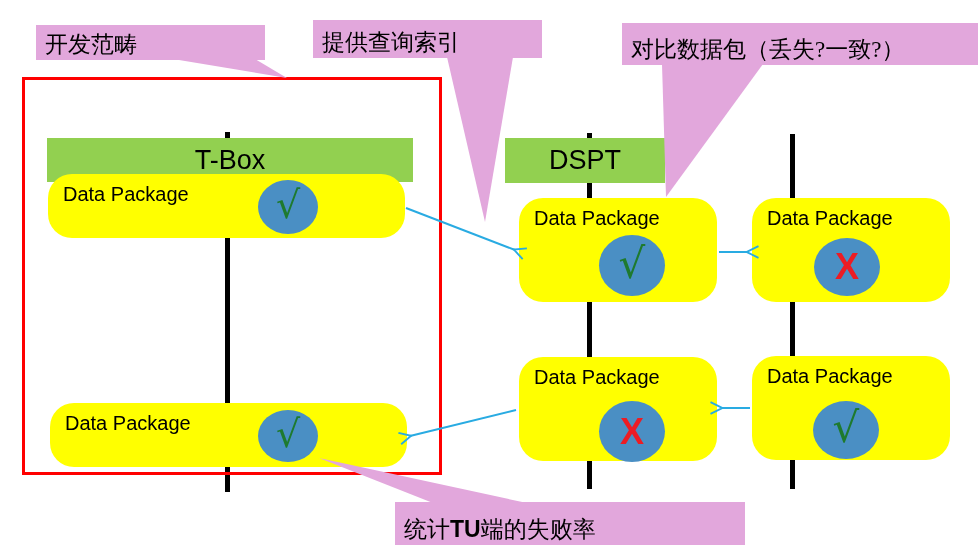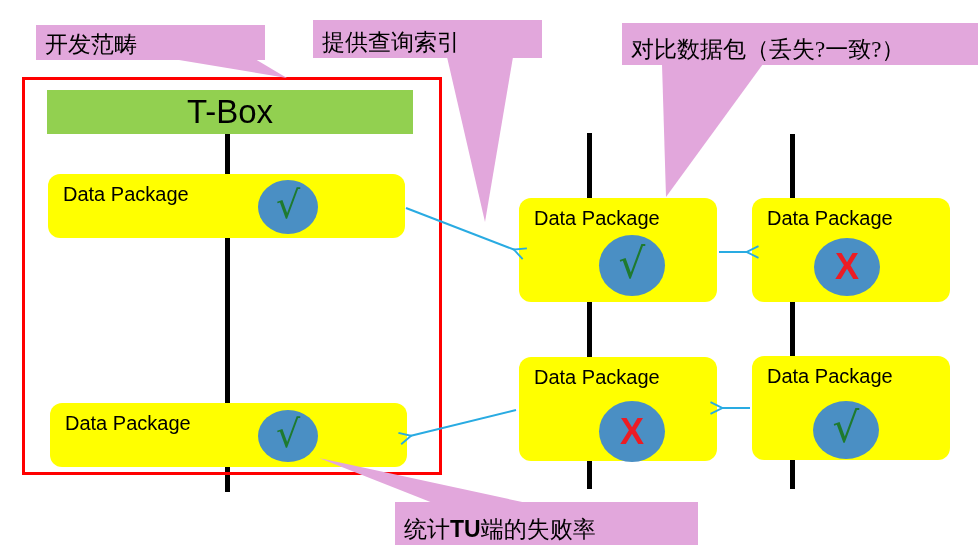--- a/index.html
+++ b/index.html
@@ -6,22 +6,22 @@
     --header-green:#92D050; --package-yellow:#FFFF00; --circle-blue:#4A8FC4;
     --check-green:#1E7A2E; --cross-red:#EC1C24; --callout-pink:#E2A7DC;
     --arrow-cyan:#29ABE2; --scope-red:#FF0000; --lifeline-black:#000000;
   }
   html,body{margin:0;padding:0;background:#fff;}
   #canvas{position:relative;width:978px;height:552px;background:#ffffff;overflow:hidden;
           font-family:"Liberation Sans",sans-serif;}
   .lifeline{position:absolute;width:5px;background:var(--lifeline-black);}
   .scope-rect{position:absolute;border:3px solid var(--scope-red);background:transparent;box-sizing:border-box;}
   .lane-header{position:absolute;background:var(--header-green);color:#000;
-               font-size:33px;text-align:center;}
-  .pkg{position:absolute;background:var(--package-yellow);border-radius:12px;}
+               font-size:27px;text-align:center;margin-top:48px;}
+  .pkg{position:absolute;background:var(--package-yellow);border-radius:24px;}
   .pkg-label{position:absolute;left:15px;top:9px;font-size:20px;color:#000;white-space:nowrap;}
   .circle{position:absolute;background:var(--circle-blue);border-radius:50%;
           display:flex;align-items:center;justify-content:center;}
   .sym-check{color:var(--check-green);font-family:"DejaVu Sans",sans-serif;font-size:42px;
              font-weight:400;line-height:1;transform:translateY(-2px);}
   .sym-x{color:var(--cross-red);font-family:"Liberation Sans",sans-serif;font-size:36px;
          font-weight:700;line-height:1;}
   .callout{position:absolute;background:var(--callout-pink);color:#000;
            font-family:"Liberation Serif",serif;font-size:23px;
            display:flex;align-items:flex-end;padding-left:9px;box-sizing:border-box;white-space:nowrap;}
@@ -37,20 +37,23 @@
 <div id="canvas">
 
   <div class="lifeline" style="left:225px;top:132px;height:360px;"></div>
   <div class="lifeline" style="left:587px;top:133px;height:356px;"></div>
   <div class="lifeline" style="left:790px;top:134px;height:355px;"></div>
 
   <div class="scope-rect" style="left:22px;top:77px;width:420px;height:398px;"></div>
 
   <div class="lane-header" style="left:47px;top:90px;width:366px;height:44px;line-height:44px;">
     <span>T-Box</span>
+  </div>
+  <div class="lane-header" style="left:505px;top:90px;width:160px;height:45px;line-height:45px;">
+    <span>DSPT</span>
   </div>
 
   <div class="pkg" style="left:48px;top:174px;width:357px;height:64px;">
     <span class="pkg-label">Data Package</span>
     <div class="circle" style="left:210px;top:6px;width:60px;height:54px;">
       <span class="sym-check" style="font-size:38px;">√</span>
     </div>
   </div>
 
   <div class="pkg" style="left:519px;top:198px;width:198px;height:104px;">
@@ -106,17 +109,17 @@
 
   <div class="callout" style="left:36px;top:25px;width:229px;height:35px;">
     <span>开发范畴</span>
   </div>
   <div class="callout" style="left:313px;top:20px;width:229px;height:38px;">
     <span>提供查询索引</span>
   </div>
   <div class="callout" style="left:622px;top:23px;width:378px;height:42px;">
     <span>对比数据包（丢失?一致?）</span>
   </div>
-  <div class="callout" style="left:395px;top:502px;width:303px;height:43px;">
+  <div class="callout" style="left:395px;top:502px;width:350px;height:43px;">
     <span><span>统计</span><b>TU</b><span>端的失败率</span></span>
   </div>
 
 </div>
 
 </body></html>

